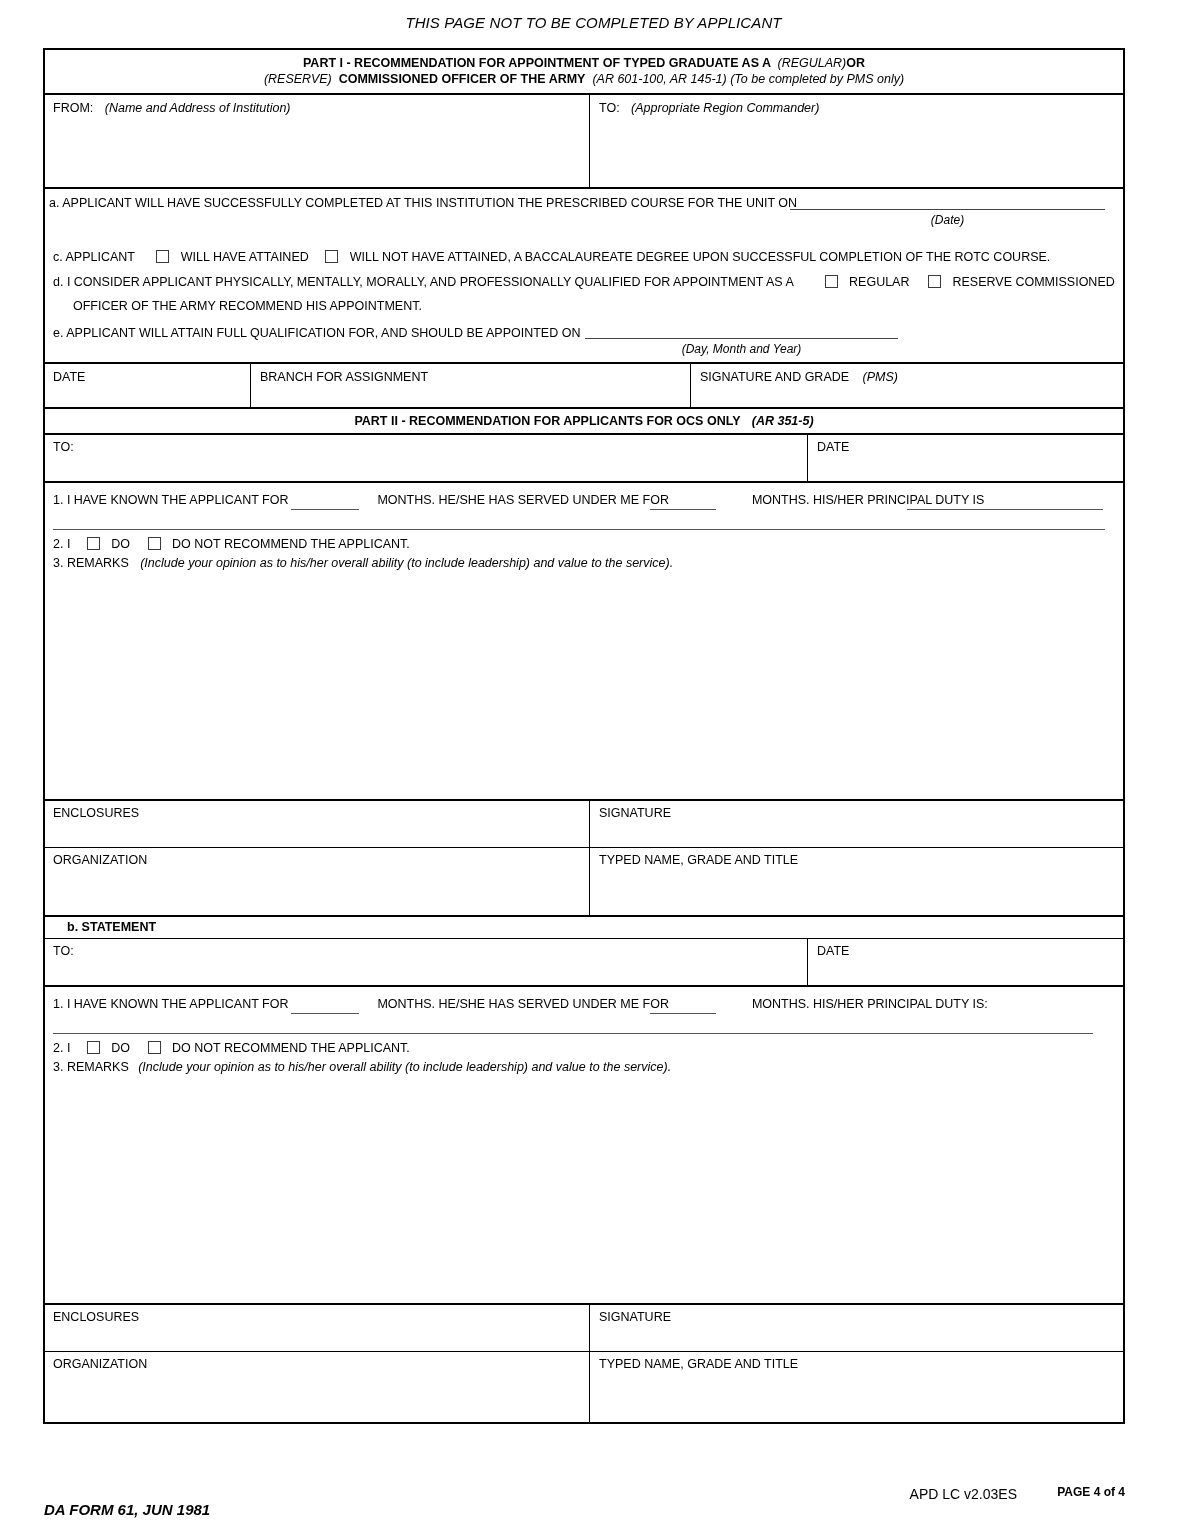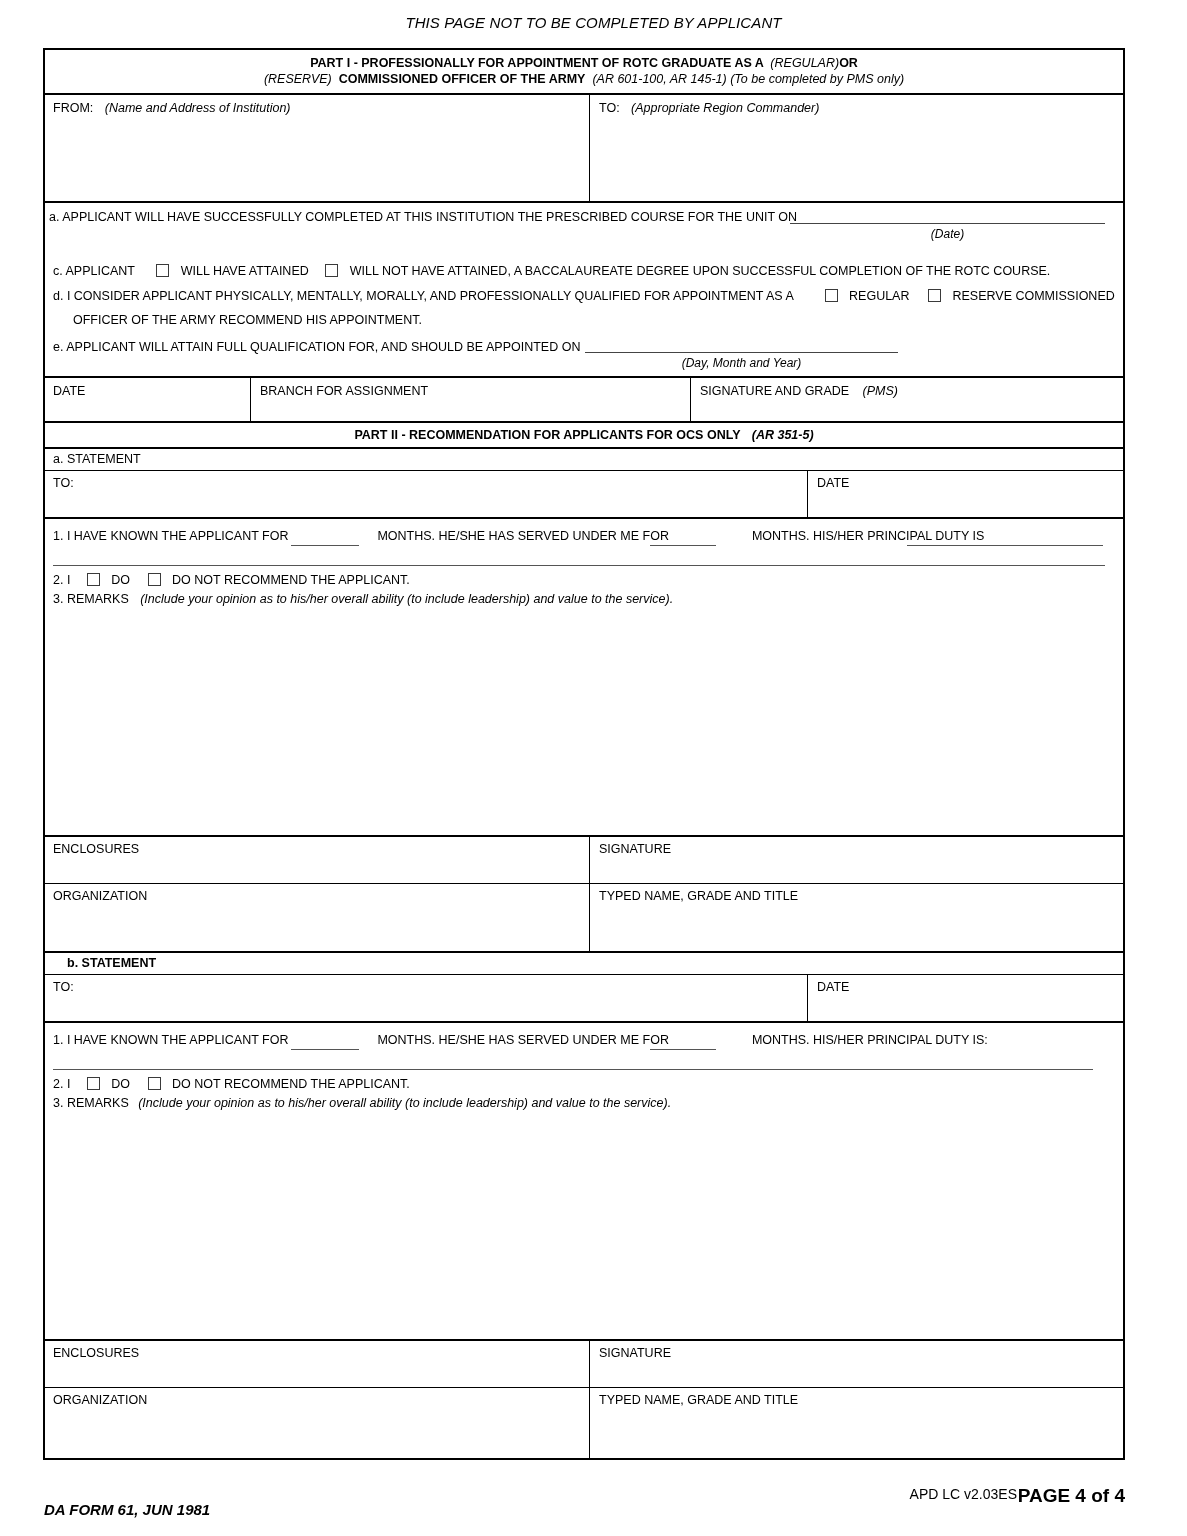--- a/index.html
+++ b/index.html
@@ -135,44 +135,44 @@
     font-style: italic;
   }
   .footer-apd {
     position: absolute;
     right: 108px; top: 3px;
     font-size: 14px;
   }
   .footer-page {
     position: absolute;
     right: 0; top: 2px;
-    font-size: 19px;
+    font-size: 12px;
     font-weight: bold;
   }
 </style>
 </head>
 <body>
 
 <div class="page">
 
   <div class="top-note">THIS PAGE NOT TO BE COMPLETED BY APPLICANT</div>
 
   <div class="frame">
 
     <div class="row bb part-head">
       <span>
-        <span>PART I - PROFESSIONALLY FOR APPOINTMENT OF ROTC GRADUATE AS A</span>
+        <span>PART I - RECOMMENDATION FOR APPOINTMENT OF TYPED GRADUATE AS A</span>
         <span class="it">&nbsp;</span><span class="itn">(REGULAR)</span><span>OR</span>
       </span><br>
       <span>
         <span class="itn">(RESERVE)</span>&nbsp;&nbsp;<span>COMMISSIONED OFFICER OF THE ARMY</span>&nbsp;&nbsp;<span class="itn">(AR 601-100, AR 145-1) (To be completed by PMS only)</span>
       </span>
     </div>
 
-    <div class="row bb" style="height:108px;">
+    <div class="row bb" style="height:94px;">
       <div class="vline" style="left:544px;"></div>
       <div class="abs cell-label" style="left:0; top:0;">
         <span>FROM:</span>
         <span class="it" style="margin-left:8px;">(Name and Address of Institution)</span>
       </div>
       <div class="abs cell-label" style="left:546px; top:0;">
         <span>TO:</span>
         <span class="it" style="margin-left:8px;text-align:center;">(Appropriate Region Commander)</span>
       </div>
     </div>
@@ -215,23 +215,20 @@
         <span>SIGNATURE AND GRADE</span>
         <span class="it" style="margin-left:10px;">(PMS)</span>
       </div>
     </div>
 
     <div class="row bb part2-head">
       <span>PART II - RECOMMENDATION FOR APPLICANTS FOR OCS ONLY</span>
       <span class="itn" style="font-style:italic; font-weight:bold; margin-left:8px;">(AR 351-5)</span>
     </div>
 
-    <div class="row bb1" style="height:22px;">
-      <div class="abs txt" style="left:8px; top:4px;">a.  STATEMENT</div>
-    </div>
 
     <div class="row bb" style="height:48px;">
       <div class="vline" style="left:762px;"></div>
       <div class="abs cell-label" style="left:0; top:-1px;">TO:</div>
       <div class="abs cell-label" style="left:764px; top:-1px;">DATE</div>
     </div>
 
     <div class="row" style="height:52px;">
       <div class="abs txt" style="left:8px; top:11px;">
         <span>1.  I HAVE KNOWN THE APPLICANT FOR</span>

